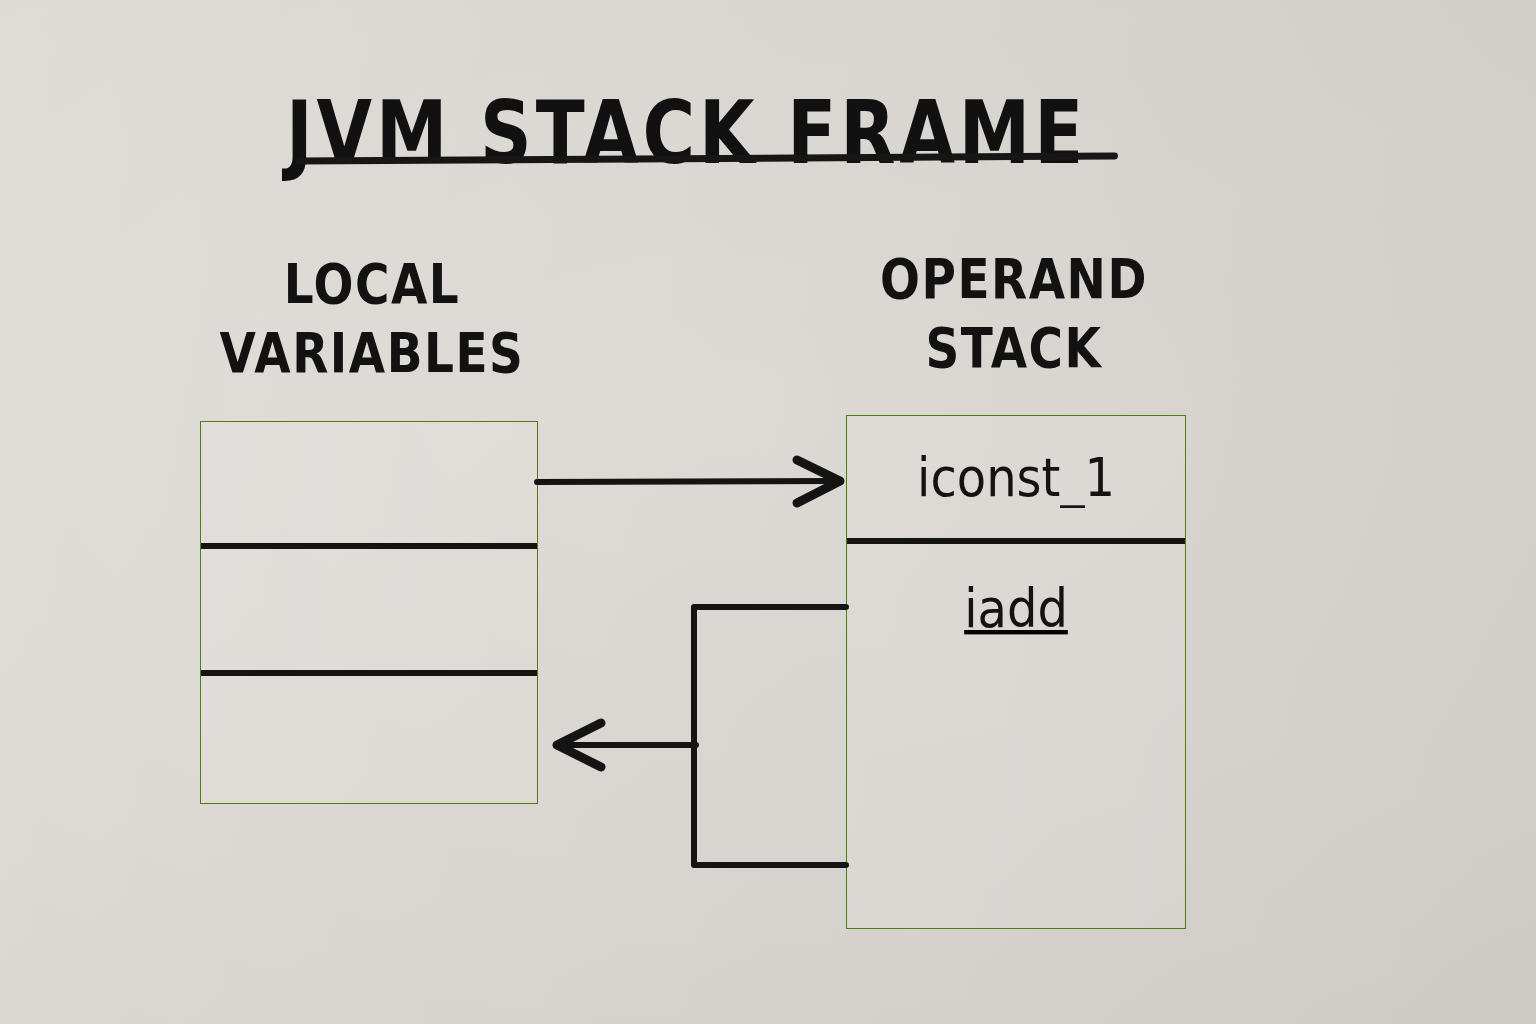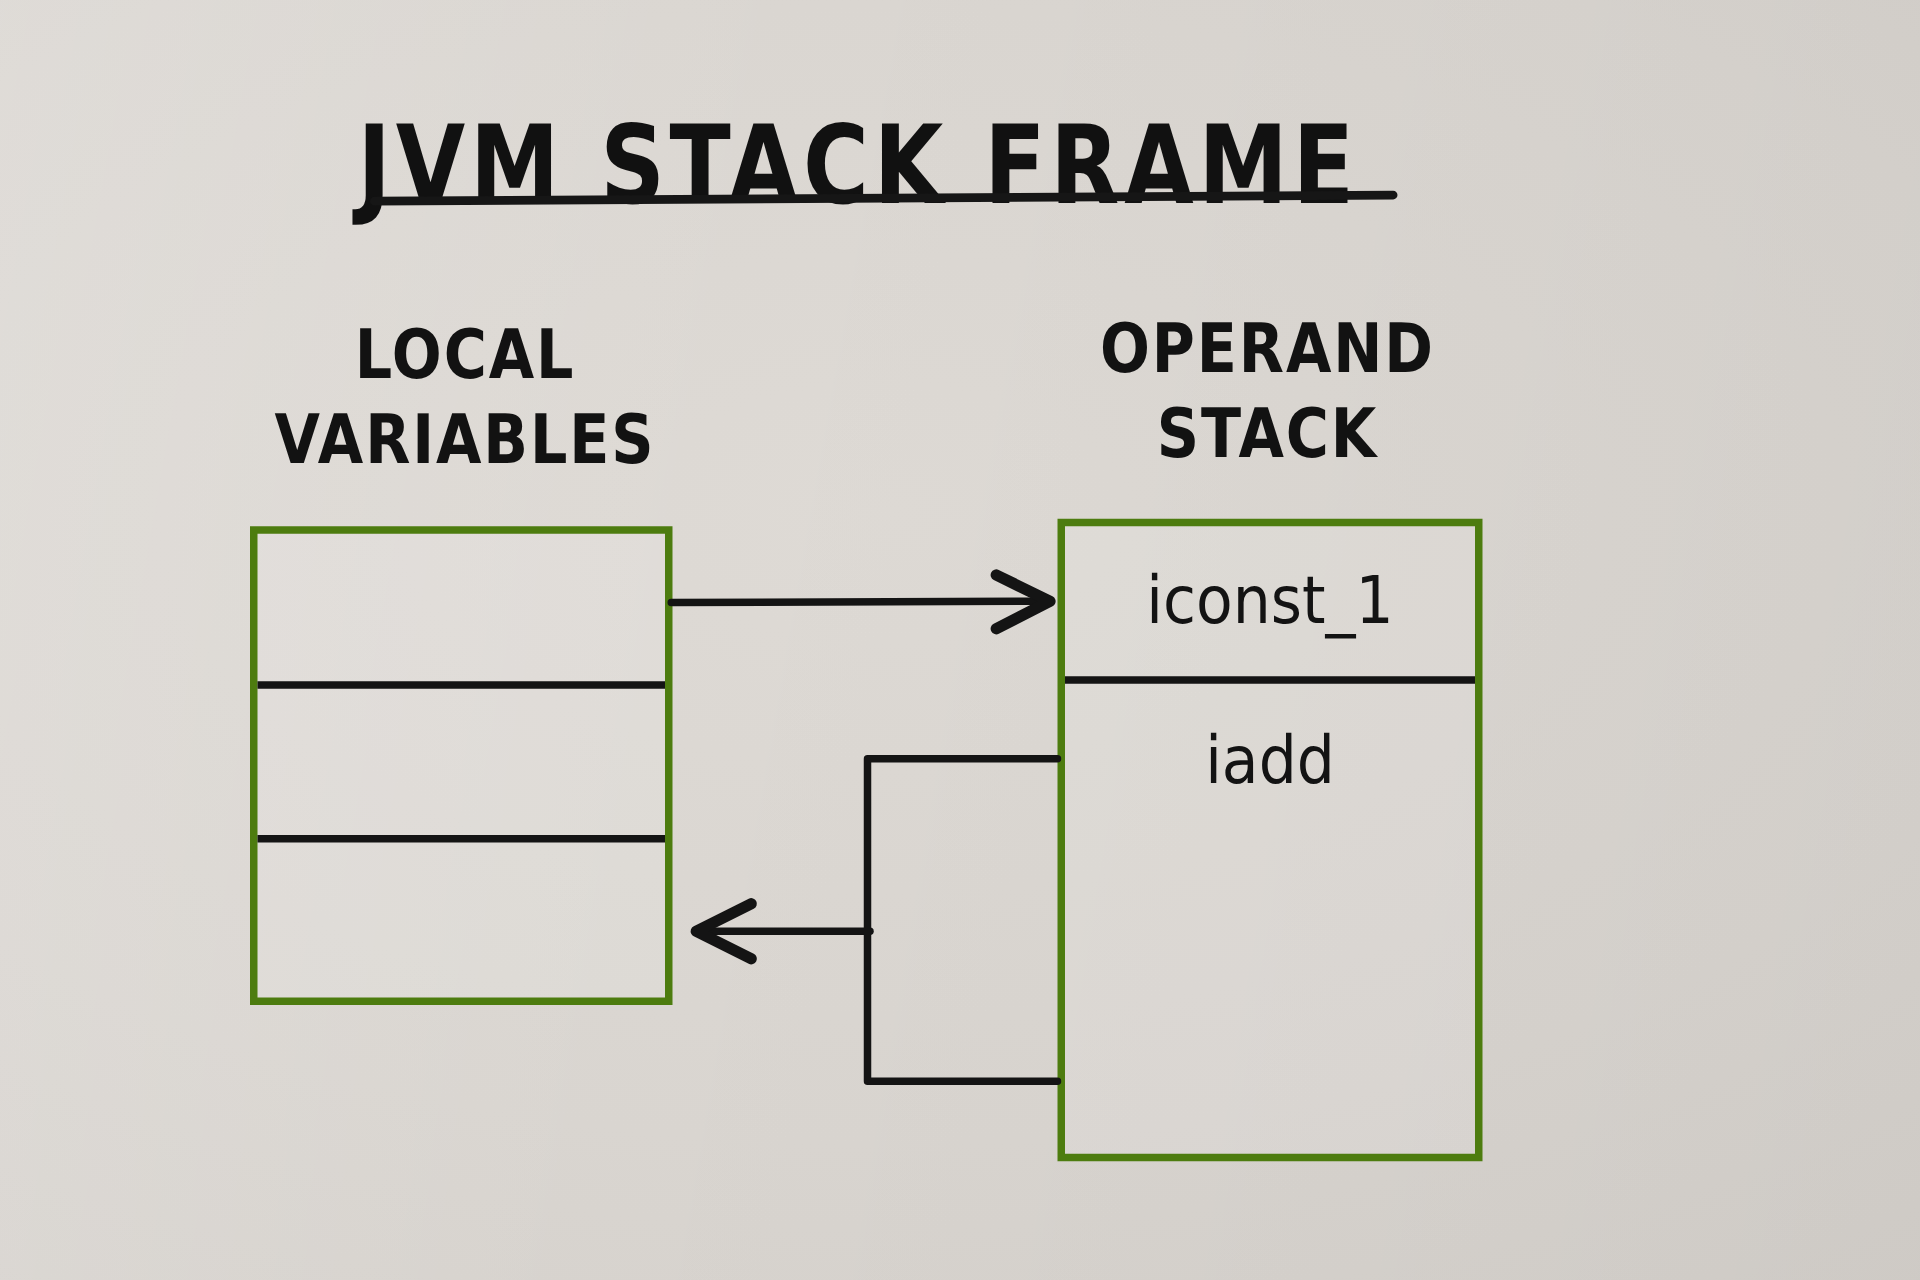--- a/index.html
+++ b/index.html
@@ -87,21 +87,21 @@
   #heading-operand {
     left: 824px;
     top: 245px;
     width: 380px;
   }
 
   
   .frame-box {
     position: absolute;
     box-sizing: border-box;
-    border: 6px solid #4d7c0f;
+    border: 1px solid #4d7c0f;
     background: rgba(255,255,255,0.10);
   }
   #local-vars-box {
     left: 200px;
     top: 421px;
     width: 338px;
     height: 383px;
   }
   #operand-stack-box {
     left: 846px;
@@ -114,20 +114,21 @@
     position: relative;
     box-sizing: border-box;
     width: 100%;
     border-bottom: 6px solid #141414;
     display: flex;
     align-items: center;
     justify-content: center;
   }
   .slot:last-child {
     border-bottom: none;
+    text-decoration: underline;
   }
 
   
   #local-vars-box .slot { height: 33.33%; }
 
   
   #operand-stack-box .slot { height: 25%; }
 
   .slot-label {
     font-family: "DejaVu Sans", sans-serif;

